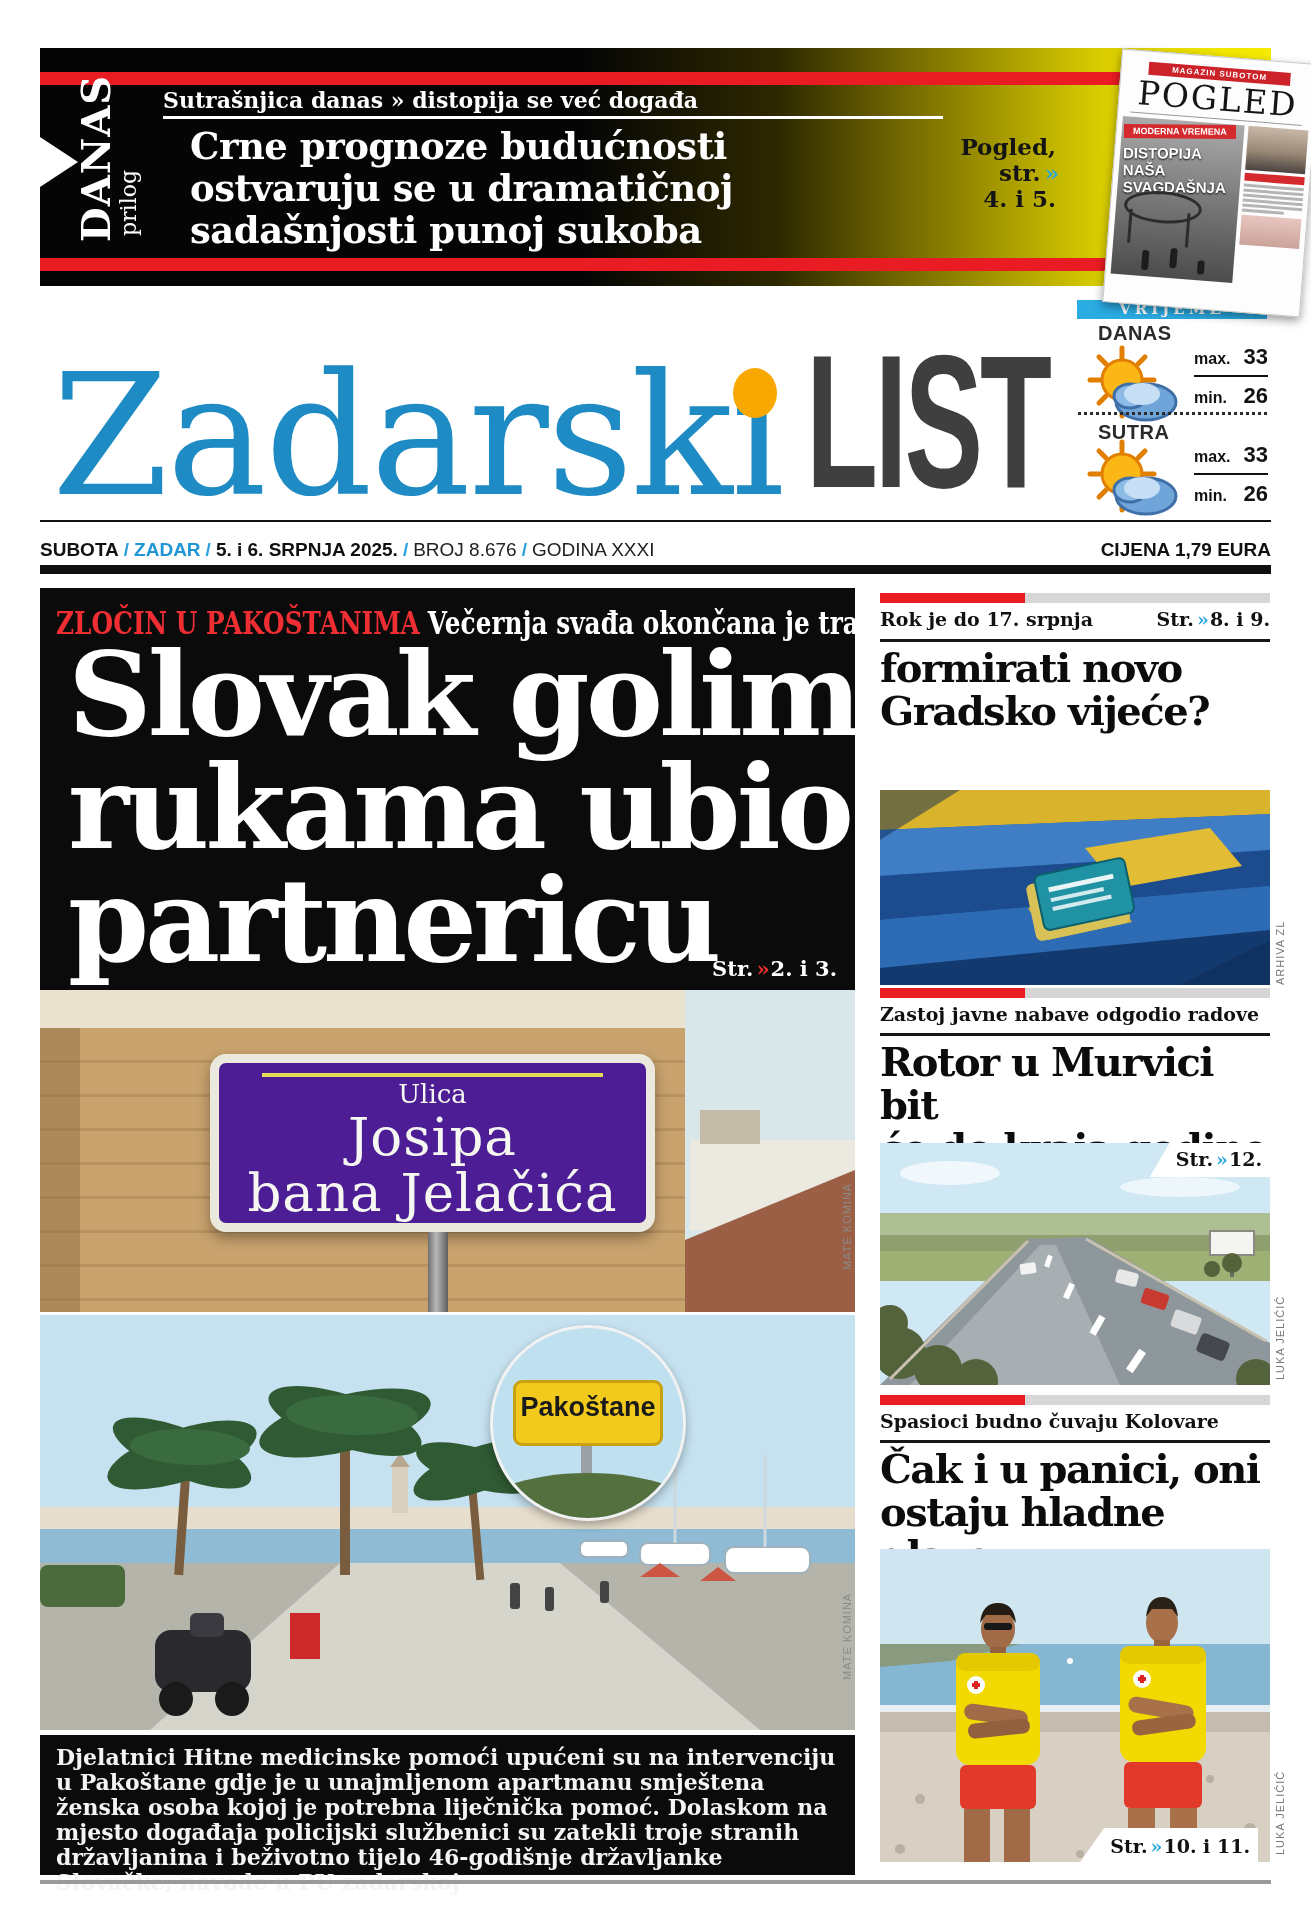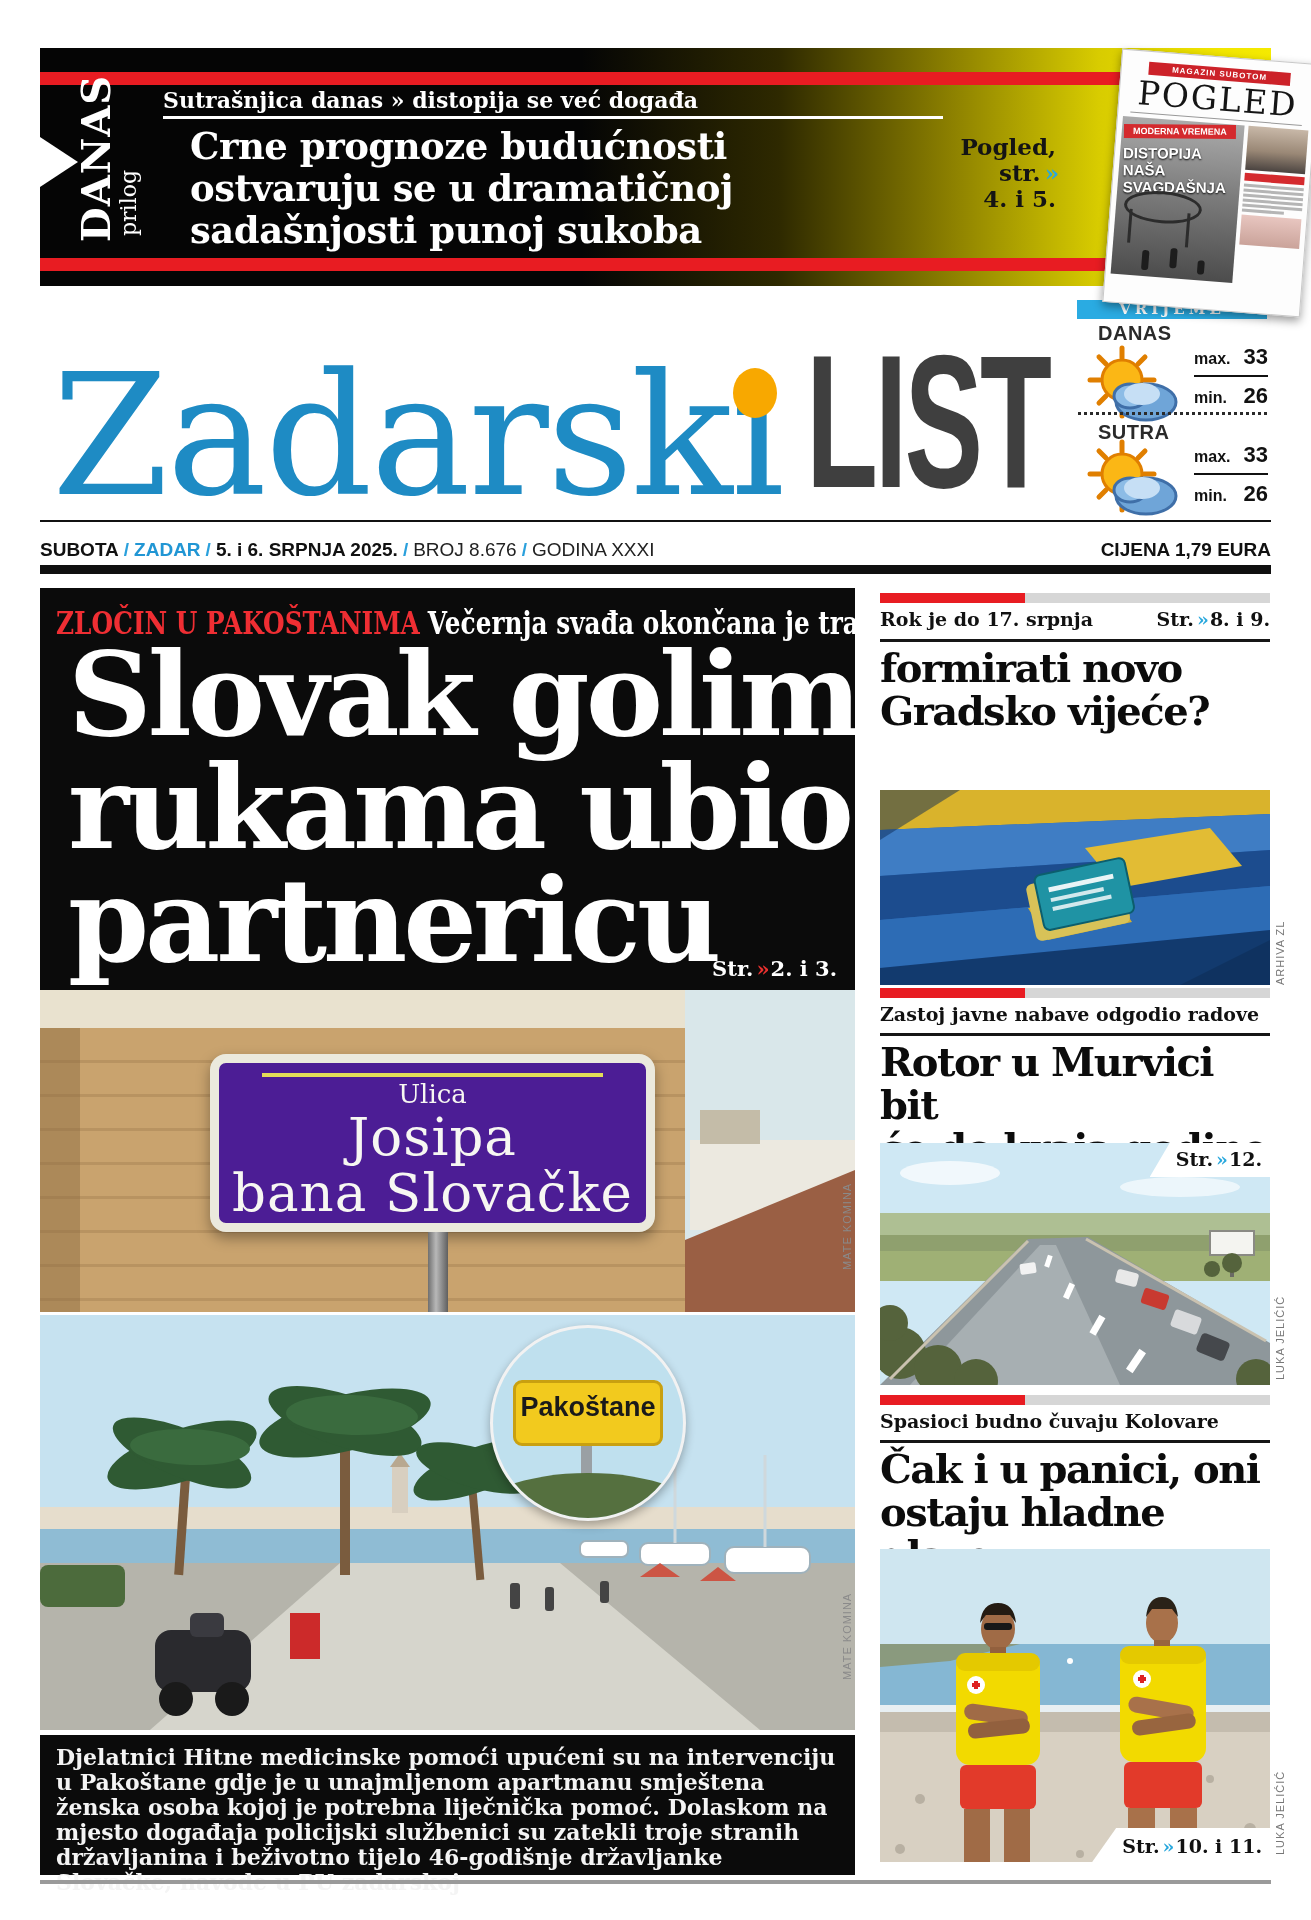--- a/index.html
+++ b/index.html
@@ -132,21 +132,21 @@
   .sbar{position:absolute;left:880px;width:390px;height:10px;background:#d6d6d6;}
   .sbar::before{content:"";position:absolute;left:0;top:0;width:145px;height:10px;background:#e81c22;}
   .skicker{position:absolute;left:880px;width:390px;font:700 19px/24px "DejaVu Serif",serif;color:#111;}
   .skicker .ref{position:absolute;right:0;top:0;}
   .srule{position:absolute;left:880px;width:390px;height:3px;background:#161616;}
   .shead{position:absolute;left:880px;width:395px;color:#0c0c0c;
     font:700 40px/43px "DejaVu Serif",serif;letter-spacing:-1.5px;}
   .sphoto{position:absolute;left:880px;width:390px;overflow:hidden;}
   .refbox-tr{position:absolute;top:0;right:0;background:#fff;padding:4px 8px 6px 26px;
     clip-path:polygon(20px 0,100% 0,100% 100%,0 100%);}
-  .refbox-br{position:absolute;bottom:0;right:0;background:#fff;padding:6px 8px 4px 30px;
+  .refbox-br{position:absolute;bottom:0;right:12px;background:#fff;padding:6px 8px 4px 30px;
     clip-path:polygon(0 100%,24px 0,100% 0,100% 100%);}
 
   .pagecred{position:absolute;left:1274px;}
 </style>
 </head>
 <body>
 
 <div id="page">
 
   <div class="banner">
@@ -304,21 +304,21 @@
       <rect x="0" y="38" width="40" height="284" fill="#8a6a40" opacity="0.45"></rect>
       <rect x="645" y="0" width="170" height="322" fill="#d9e7ea"></rect>
       <rect x="650" y="150" width="165" height="90" fill="#ece9e0"></rect>
       <polygon points="645,250 815,180 815,322 645,322" fill="#9a5f44"></polygon>
       <rect x="660" y="120" width="60" height="34" fill="#c4bca8"></rect>
     </svg>
     <div class="street-sign">
       <div class="sign-topline"></div>
       <div class="sign-sm">Ulica</div>
       <div class="sign-lg">Josipa</div>
-      <div class="sign-lg">bana Slovačke</div>
+      <div class="sign-lg">bana Jelačića</div>
     </div>
     <div class="pole"></div>
     <div class="vcred cred-in" style="top:160px;height:120px;">MATE KOMINA</div>
   </div>
 
   <div class="photo photo2">
     <svg width="815" height="415" viewBox="0 0 815 415" preserveAspectRatio="none">
       <rect x="0" y="0" width="815" height="210" fill="#c6e2f0"></rect>
       <rect x="0" y="192" width="815" height="26" fill="#e6ddcc"></rect>
       <rect x="352" y="150" width="16" height="48" fill="#d8cfc0"></rect>

